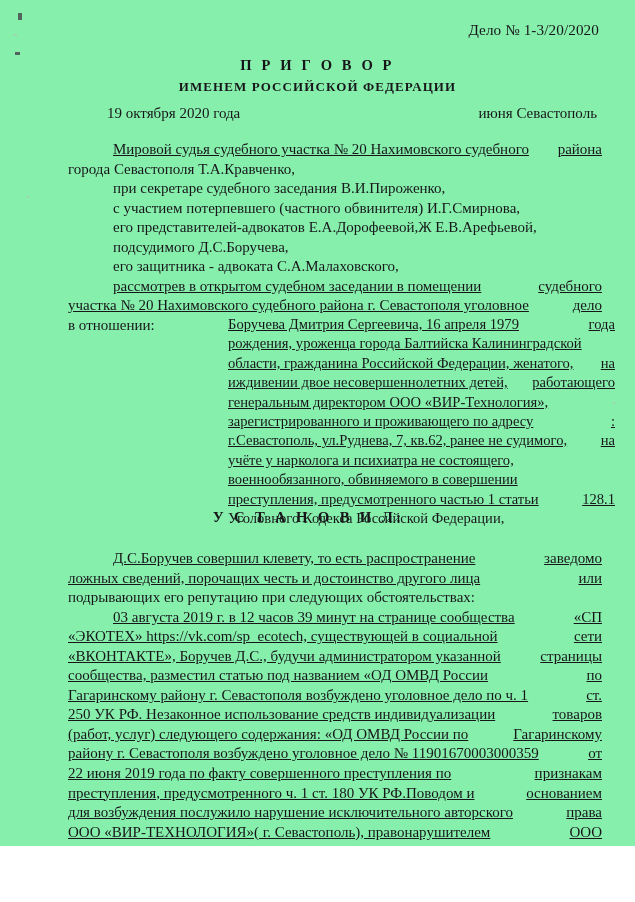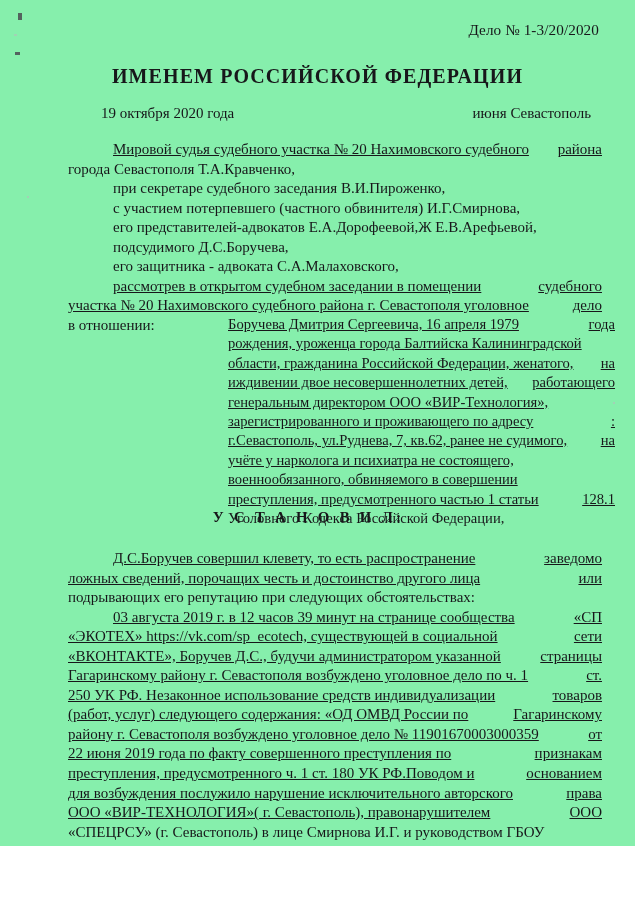--- a/index.html
+++ b/index.html
@@ -44,31 +44,31 @@
     width: 635px;
     text-align: center;
   }
   .title-l1 {
     font-size: 14.6px;
     font-weight: bold;
     letter-spacing: 3.1px;
     line-height: 19px;
   }
   .title-l2 {
-    font-size: 20px;
+    font-size: 13px;
     font-weight: bold;
     letter-spacing: 1.1px;
     line-height: 21px;
-    margin-top: 10px;
+    margin-top: 1px;
   }
 
   .datecity {
     position: absolute;
     top: 105px;
-    left: 101px;
+    left: 107px;
     width: 490px;
     font-size: 15px;
   }
   .datecity .dc-date { float: left; }
   .datecity .dc-city { float: right; }
 
   .body-block {
     position: absolute;
     left: 68px;
     width: 534px;
@@ -131,20 +131,21 @@
 
   <div class="speck dark" style="left:18px;top:13px;width:4px;height:7px;"></div>
   <div class="speck" style="left:14px;top:34px;width:3px;height:2px;"></div>
   <div class="speck dark" style="left:15px;top:52px;width:5px;height:3px;"></div>
   <div class="speck" style="left:27px;top:196px;width:2px;height:2px;"></div>
   <div class="speck" style="left:613px;top:402px;width:2px;height:2px;"></div>
 
   <div class="case-no">Дело № 1-3/20/2020</div>
 
   <div class="title-wrap">
+    <div class="title-l1">П Р И Г О В О Р</div>
     <div class="title-l2">ИМЕНЕМ  РОССИЙСКОЙ  ФЕДЕРАЦИИ</div>
   </div>
 
   <div class="datecity">
     <span class="dc-date">19 октября 2020 года</span>
     <span class="dc-city">июня Севастополь</span>
   </div>
 
   <div class="body-block" id="intro-block" style="top:140px;">
       <div class="ln just ind">
@@ -230,20 +231,24 @@
       </div>
       <div class="ln just">
         <span>«ЭКОТЕХ»  https://vk.com/sp_ecotech,  существующей  в  социальной</span>
         <span>сети</span>
       </div>
       <div class="ln just">
         <span>«ВКОНТАКТЕ», Боручев Д.С., будучи администратором указанной</span>
         <span>страницы</span>
       </div>
       <div class="ln just">
+        <span>сообщества,  разместил  статью  под  названием  «ОД  ОМВД  России</span>
+        <span>по</span>
+      </div>
+      <div class="ln just">
         <span>Гагаринскому району г. Севастополя возбуждено уголовное дело по ч. 1</span>
         <span>ст.</span>
       </div>
       <div class="ln just">
         <span>250  УК  РФ.  Незаконное  использование  средств  индивидуализации</span>
         <span>товаров</span>
       </div>
       <div class="ln just">
         <span>(работ, услуг) следующего содержания: «ОД ОМВД России по</span>
         <span>Гагаринскому</span>

